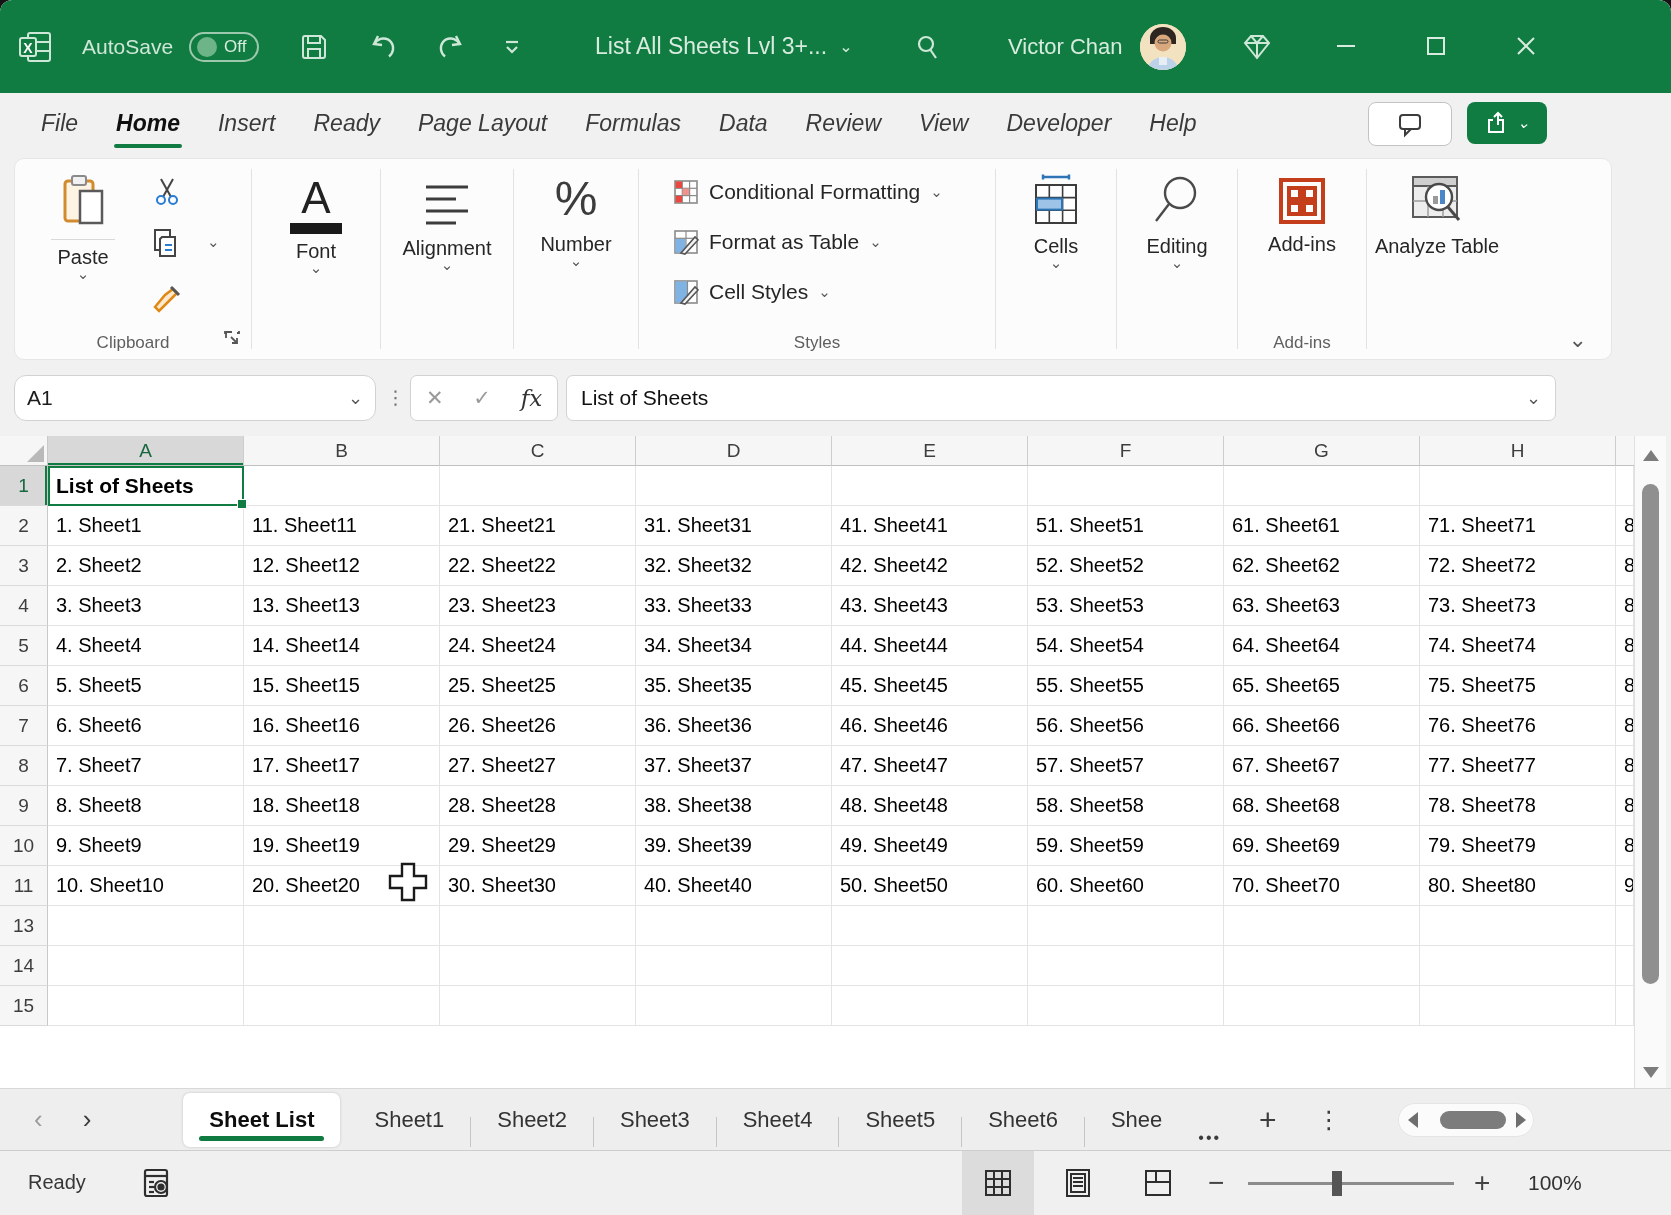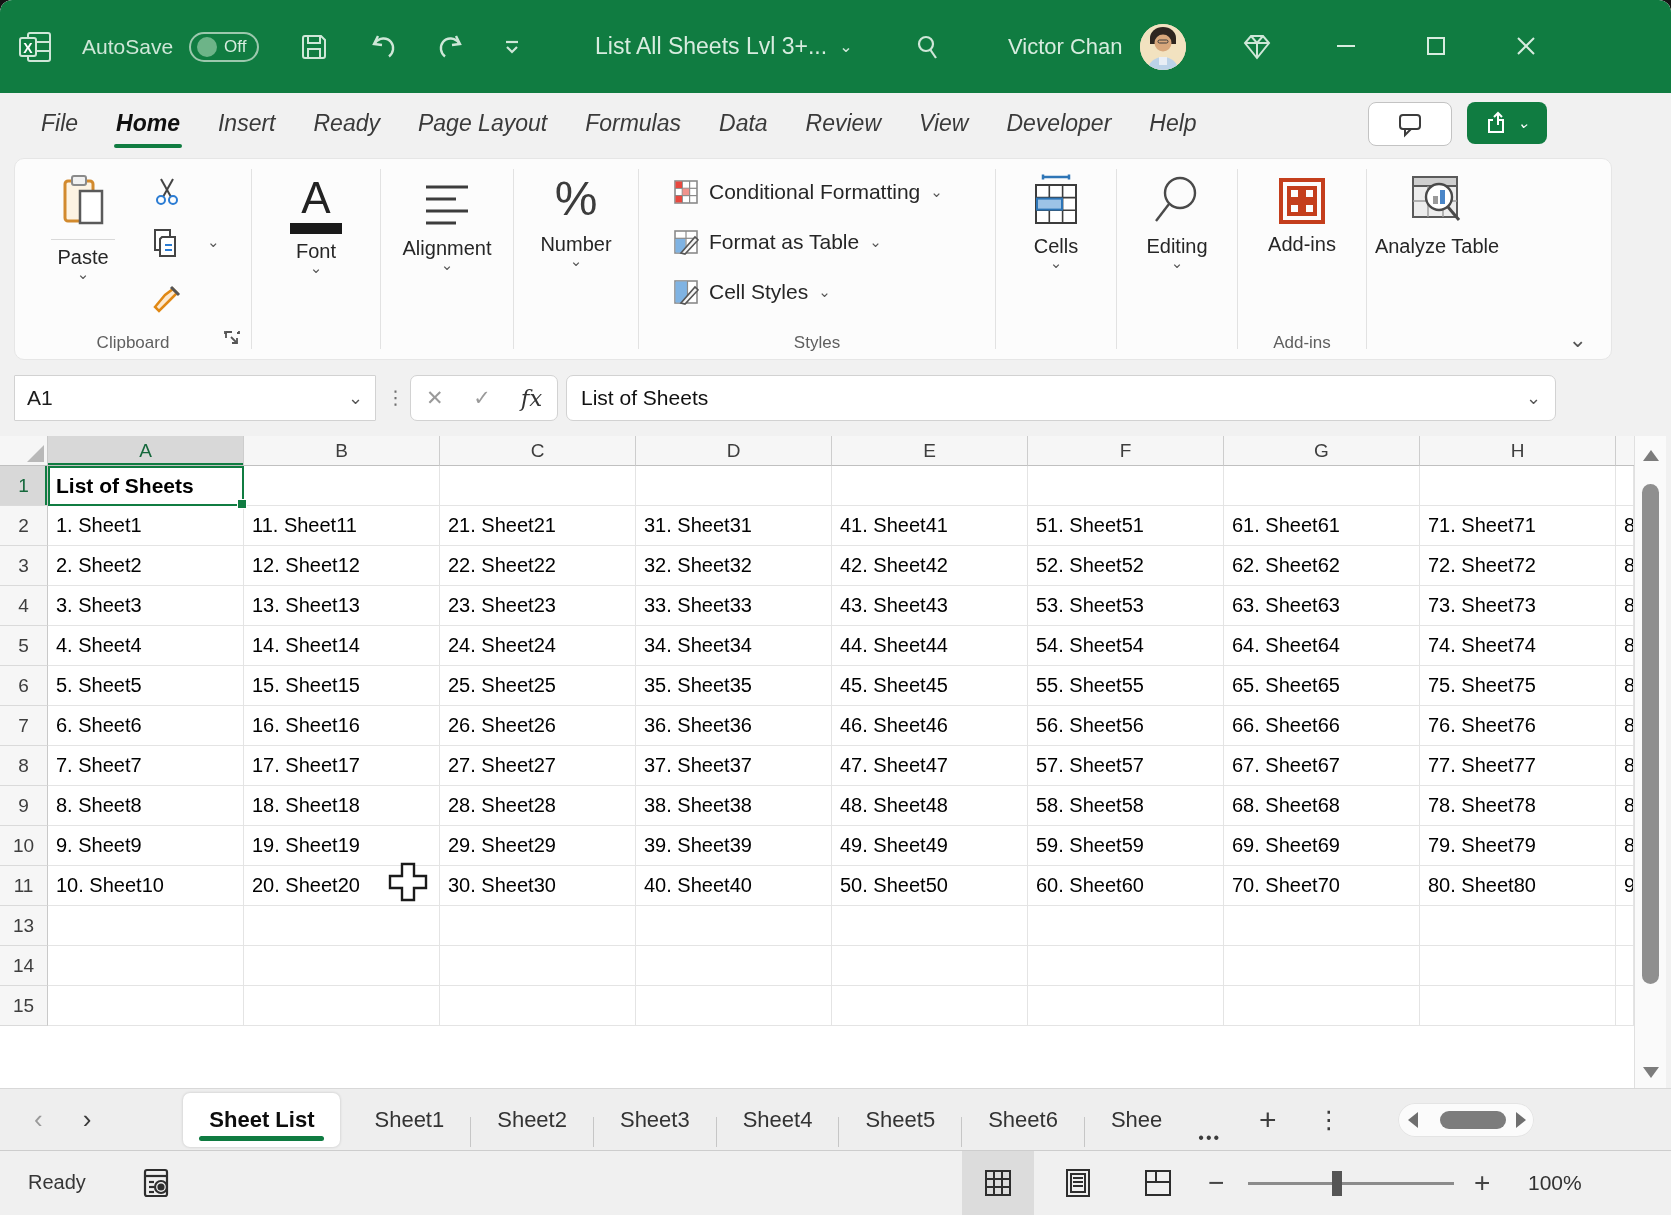--- a/index.html
+++ b/index.html
@@ -36,21 +36,21 @@
   .glabel{position:absolute;bottom:6px;left:0;right:0;text-align:center;font-size:17px;color:#5f5f5f;}
   .bigbtn{display:flex;flex-direction:column;align-items:center;justify-content:flex-start;}
   .blabel{font-size:20px;color:#262626;margin-top:6px;}
   .chev{font-size:15px;color:#565656;line-height:10px;}
   .chev-light{color:#cfe7d8;font-size:16px;margin-left:12px;}
   .stylesrow{display:flex;align-items:center;gap:10px;height:50px;font-size:21px;color:#262626;}
   .launcher{position:absolute;right:10px;bottom:8px;}
   
   .formulabar{position:absolute;left:0;top:362px;width:1671px;height:74px;background:#f1f1f1;}
   .namebox{position:absolute;left:14px;top:13px;width:362px;height:46px;background:#fff;border:1px solid #d2d2d2;
-           border-radius:1px;display:flex;align-items:center;padding:0 12px;box-sizing:border-box;font-size:21px;color:#1c1c1c;}
+           border-radius:12px;display:flex;align-items:center;padding:0 12px;box-sizing:border-box;font-size:21px;color:#1c1c1c;}
   .kebab{position:absolute;left:386px;top:24px;color:#6e6e6e;font-size:19px;letter-spacing:1px;}
   .fbtns{position:absolute;left:410px;top:13px;width:148px;height:46px;background:#fff;border:1px solid #d2d2d2;
          border-radius:7px;display:flex;align-items:center;justify-content:space-around;box-sizing:border-box;}
   .fx{font-family:"DejaVu Serif",serif;font-style:italic;font-size:23px;color:#333;}
   .fcancel,.fenter{color:#9a9a9a;font-size:21px;}
   .fcontent{position:absolute;left:566px;top:13px;width:990px;height:46px;background:#fff;border:1px solid #d2d2d2;
             border-radius:7px;display:flex;align-items:center;padding:0 14px;box-sizing:border-box;font-size:21px;color:#101010;}
   .fcontent .chev{margin-left:auto;}
   
   .gridband{position:absolute;left:0;top:436px;width:1671px;height:652px;background:#f1f1f1;}

